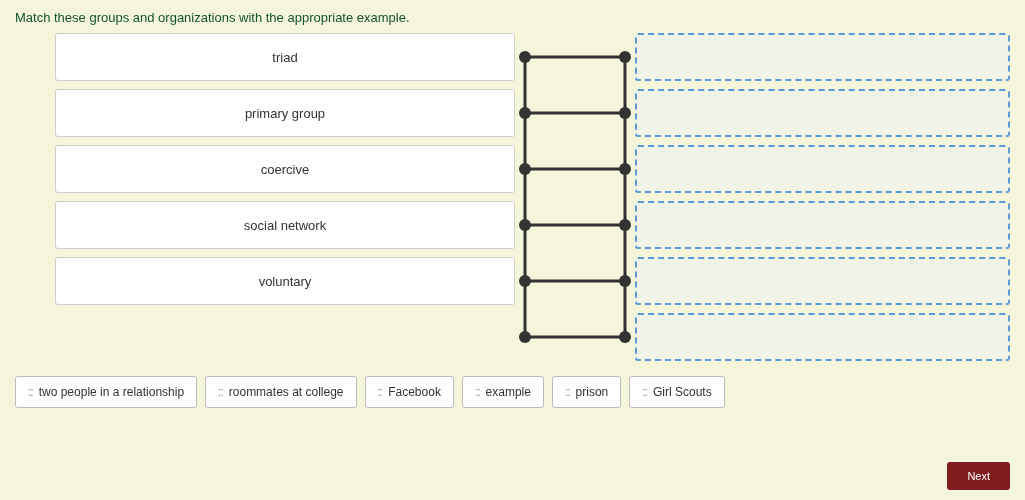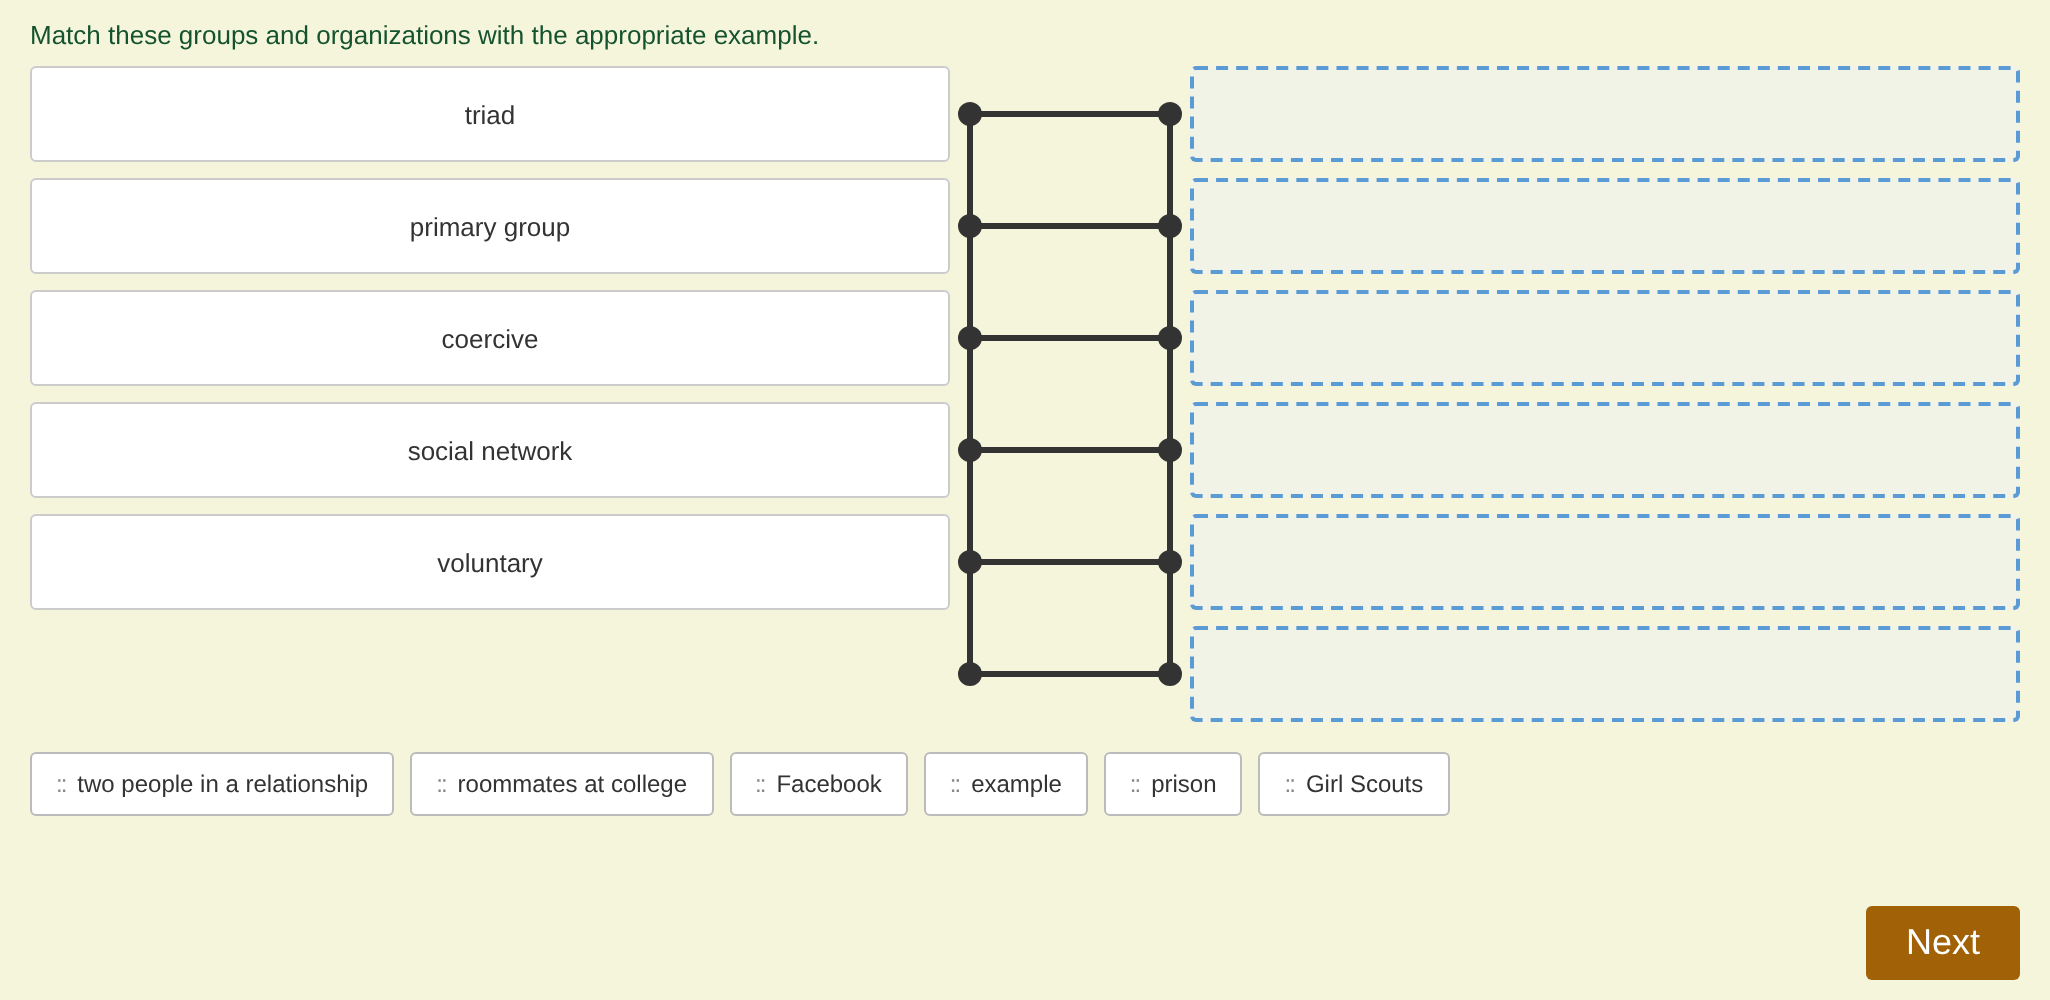--- a/index.html
+++ b/index.html
@@ -16,20 +16,21 @@
       font-size: 13px;
       color: #14532d;
       padding: 10px 15px 8px 15px;
     }
 
     .main-area {
       display: flex;
       padding: 0 15px;
       gap: 0;
       position: relative;
+      margin-left: 40px;
     }
 
     .left-column {
       display: flex;
       flex-direction: column;
       gap: 8px;
       width: 460px;
       flex-shrink: 0;
     }
 
@@ -102,26 +103,26 @@
     .drag-icon {
       color: #888;
       font-size: 12px;
       letter-spacing: -1px;
     }
 
     .next-btn {
       position: absolute;
       bottom: 10px;
       right: 15px;
-      background: #a16207;
+      background: #7f1d1d;
       color: white;
       border: none;
       border-radius: 3px;
       padding: 8px 20px;
-      font-size: 18px;
+      font-size: 11px;
       cursor: pointer;
     }
   </style>
 </head>
 <body>
 
 <p class="instruction">Match these groups and organizations with the appropriate example.</p>
 
 <div class="main-area" id="main-area">
   <div class="left-column" id="left-column">

